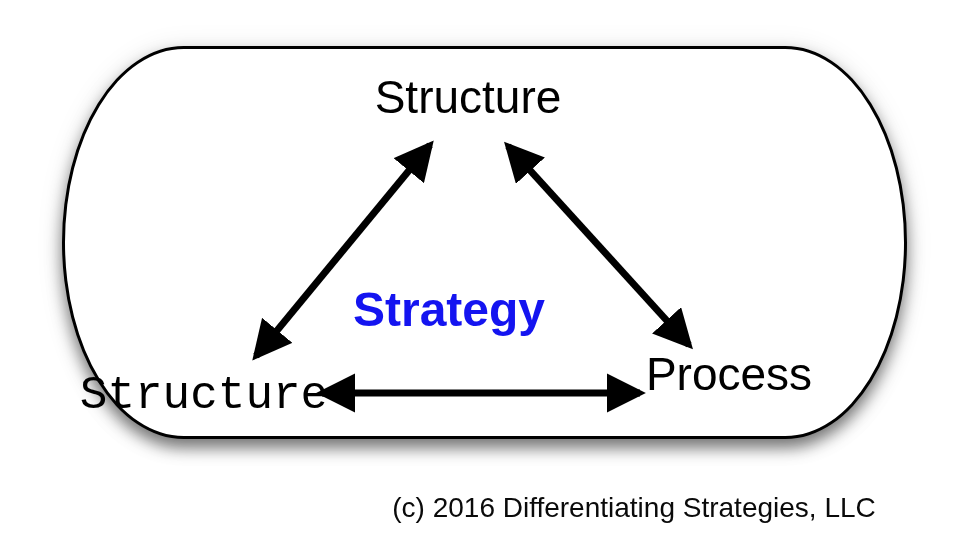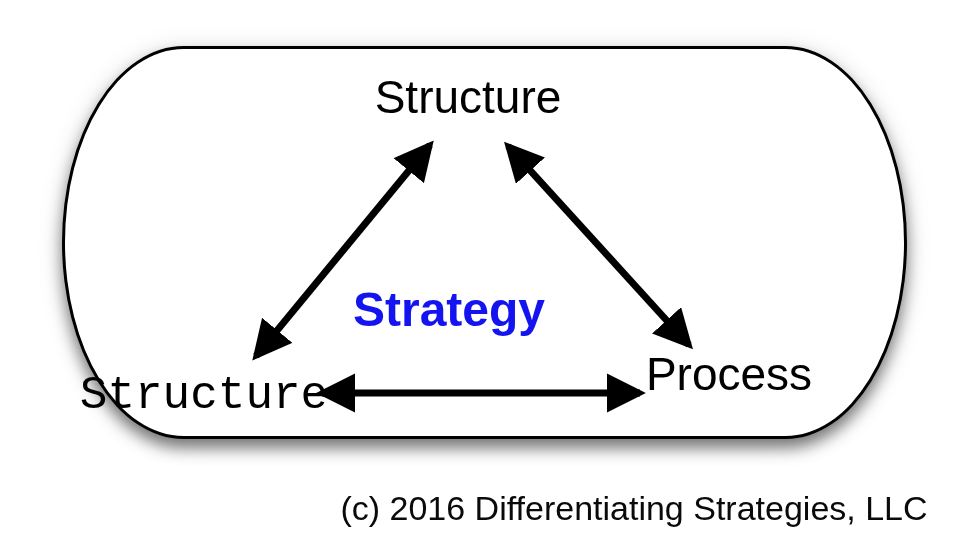--- a/index.html
+++ b/index.html
@@ -46,21 +46,21 @@
   }
   .node-label.strategy{
     color:var(--strategy-color);
     font-weight:bold;
     font-size:48px;
   }
   .copyright{
     position:absolute;
     left:634px;top:508px;
     transform:translate(-50%,-50%);
-    font-size:34px;
+    font-size:28px;
     color:#0a0a0a;
     white-space:nowrap;
   }
 </style>
 </head>
 <body>
 
 <div class="canvas">
 
   <div class="panel"></div>

